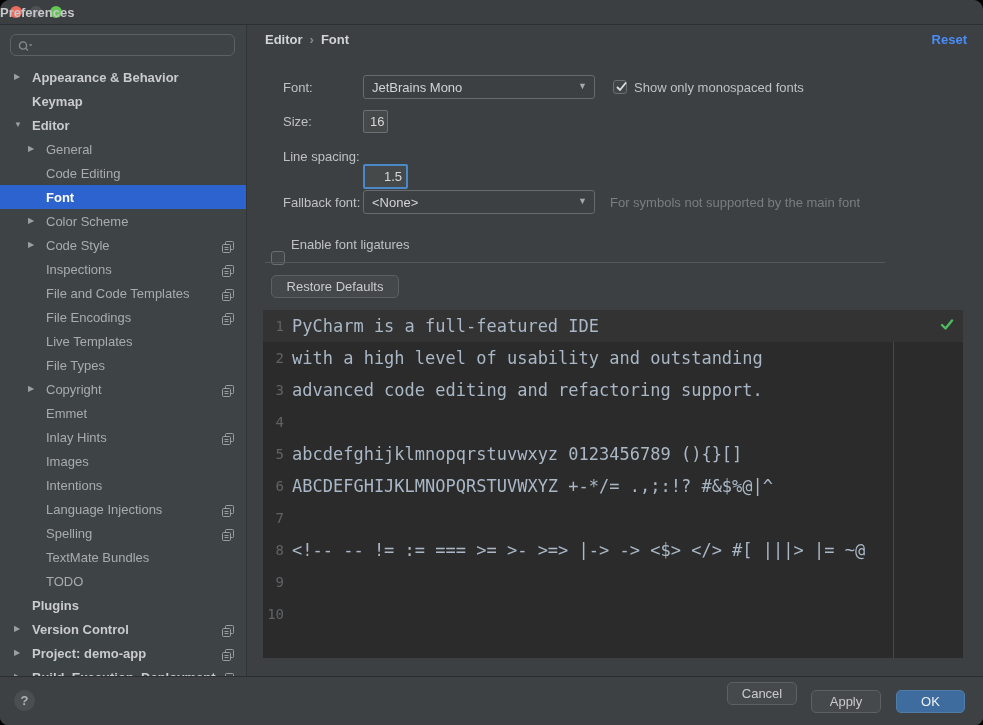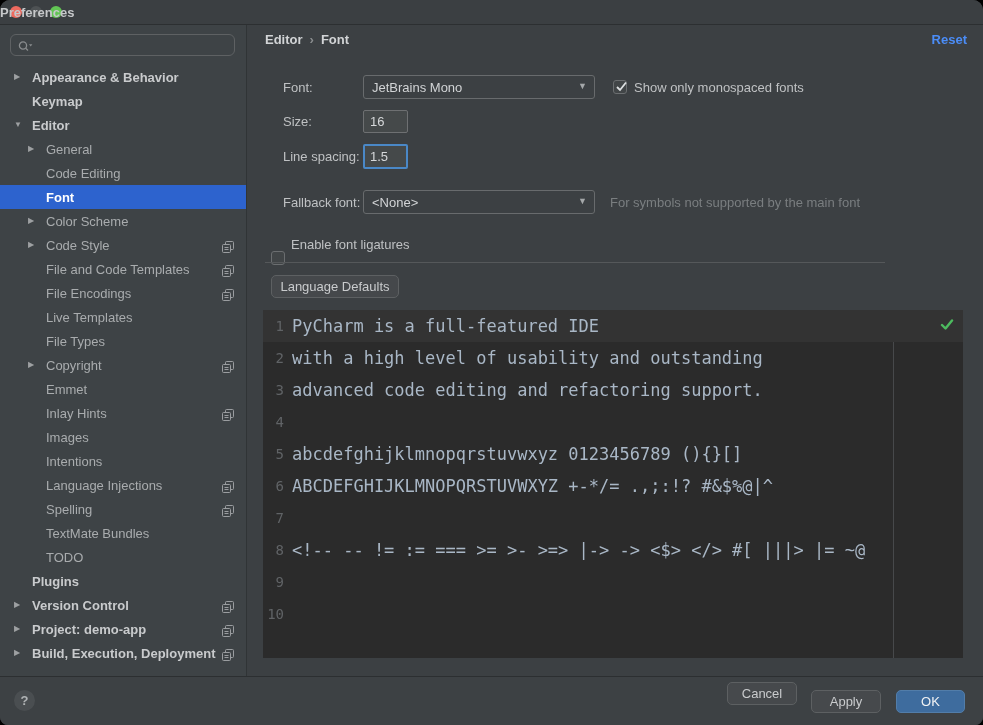--- a/index.html
+++ b/index.html
@@ -54,21 +54,21 @@
   .crumbs{left:17px;top:7px;display:flex;gap:7px;align-items:center;}
   .crumb{font-size:13px;font-weight:700;color:#D2D4D6;}
   .crumb-sep{color:#8A8D8F;font-size:13px;font-weight:700;}
   .reset{right:16px;top:7px;font-size:13px;font-weight:700;color:var(--reset-blue);cursor:pointer;}
   .flabel{font-size:13px;color:#BFC1C3;line-height:15px;}
   .select{border:1px solid #686B6D;border-radius:3px;background:#3C4043;height:24px;}
   .select .sel-val{position:absolute;left:8px;top:4px;font-size:13px;color:#D2D4D6;}
   .select .sel-arrow{position:absolute;right:7px;top:5px;font-size:9px;color:#A5A8AA;}
   .tinput{border:1px solid #6E7072;border-radius:2px;background:#45494A;color:#D6D8DA;
           font-size:13px;font-family:inherit;padding:0 0 0 6px;outline:none;}
-  .tinput.focused{border:2px solid var(--focus-ring);padding-left:5px;}
+  .tinput.focused{border:2px solid var(--focus-ring);padding-left:19px;margin-top:20px;}
   .cbox{width:14px;height:14px;border:1px solid #6B6E70;border-radius:3px;background:#414547;position:relative;}
   .cbox svg{position:absolute;left:1px;top:-1px;display:none;}
   .cbox.checked svg{display:block;}
   .cb-label{font-size:13px;color:#BFC1C3;}
   .hint{font-size:13px;color:#7A7E80;}
   .hsep{height:1px;background:#55585A;}
   .btn{border:1px solid #5D6062;border-radius:5px;background:#46494C;color:#C9CBCD;
        font-size:13px;font-family:inherit;text-align:center;cursor:pointer;}
   
   .preview{left:15px;top:285px;width:700px;height:348px;background:var(--editor-bg);overflow:hidden;}
@@ -148,20 +148,30 @@
           <span class="tree-label">Code Style</span>
           <span class="tree-ico"><svg width="12" height="12" viewBox="0 0 12 12">
               <rect x="3.5" y="0.5" width="8" height="8" rx="1" fill="none" stroke="#9A9DA0"></rect>
               <rect x="0.5" y="3.5" width="8" height="8" rx="1" fill="#3E4346" stroke="#9A9DA0"></rect>
               <line x1="2.5" y1="6.5" x2="6.5" y2="6.5" stroke="#9A9DA0"></line>
               <line x1="2.5" y1="8.5" x2="6.5" y2="8.5" stroke="#9A9DA0"></line>
             </svg></span>
         </div>
         <div class="tree-row lvl1">
           <span class="tree-arrow"></span>
+          <span class="tree-label">Inspections</span>
+          <span class="tree-ico"><svg width="12" height="12" viewBox="0 0 12 12">
+              <rect x="3.5" y="0.5" width="8" height="8" rx="1" fill="none" stroke="#9A9DA0"></rect>
+              <rect x="0.5" y="3.5" width="8" height="8" rx="1" fill="#3E4346" stroke="#9A9DA0"></rect>
+              <line x1="2.5" y1="6.5" x2="6.5" y2="6.5" stroke="#9A9DA0"></line>
+              <line x1="2.5" y1="8.5" x2="6.5" y2="8.5" stroke="#9A9DA0"></line>
+            </svg></span>
+        </div>
+        <div class="tree-row lvl1">
+          <span class="tree-arrow"></span>
           <span class="tree-label">File and Code Templates</span>
           <span class="tree-ico"><svg width="12" height="12" viewBox="0 0 12 12">
               <rect x="3.5" y="0.5" width="8" height="8" rx="1" fill="none" stroke="#9A9DA0"></rect>
               <rect x="0.5" y="3.5" width="8" height="8" rx="1" fill="#3E4346" stroke="#9A9DA0"></rect>
               <line x1="2.5" y1="6.5" x2="6.5" y2="6.5" stroke="#9A9DA0"></line>
               <line x1="2.5" y1="8.5" x2="6.5" y2="8.5" stroke="#9A9DA0"></line>
             </svg></span>
         </div>
         <div class="tree-row lvl1">
           <span class="tree-arrow"></span>
@@ -292,40 +302,40 @@
       <span class="sel-arrow">▼</span>
     </div>
     <div class="abs cbox checked" style="left:365px;top:55px;">
       <svg width="13" height="13" viewBox="0 0 13 13">
         <polyline points="2,7 5,10 11,2.5" fill="none" stroke="#DDE0E2" stroke-width="1.8"></polyline>
       </svg>
     </div>
     <span class="abs cb-label" style="left:386px;top:55px;">Show only monospaced fonts</span>
 
     <span class="abs flabel" style="left:35px;top:89px;">Size:</span>
-    <input class="abs tinput" style="left: 115px; top: 85px; width: 45px; height: 23px;" value="16">
+    <input class="abs tinput" style="left: 115px; top: 85px; width: 25px; height: 23px;" value="16">
 
     <span class="abs flabel" style="left:35px;top:124px;">Line spacing:</span>
     <input class="abs tinput focused" style="left: 115px; top: 119px; width: 45px; height: 25px;" value="1.5">
 
     <span class="abs flabel" style="left:35px;top:170px;">Fallback font:</span>
     <div class="abs select" style="left:115px;top:165px;width:232px;">
       <span class="sel-val">&lt;None&gt;</span>
       <span class="sel-arrow">▼</span>
     </div>
     <span class="abs hint" style="left:362px;top:170px;">For symbols not supported by the main font</span>
 
     <div class="abs cbox" style="left:23px;top:212px;">
       
     </div>
     <span class="abs cb-label" style="left:43px;top:212px;">Enable font ligatures</span>
 
     <div class="abs hsep" style="left:17px;top:237px;width:620px;"></div>
 
-    <button class="abs btn" style="left:23px;top:250px;width:128px;height:23px;background:#45484B;">Language Defaults</button>
+    <button class="abs btn" style="left:23px;top:250px;width:128px;height:23px;background:#45484B;">Restore Defaults</button>
 
     <div class="abs preview">
       <div class="margin-guide"></div>
       <span class="ok-mark">
         <svg width="14" height="12" viewBox="0 0 14 12">
           <polyline points="2,6 5.5,9.5 12,1.5" fill="none" stroke="#4DBB5F" stroke-width="2.4" stroke-linecap="round" stroke-linejoin="round"></polyline>
         </svg>
       </span>
       <div id="preview-lines">
           <div class="preview-row current">

